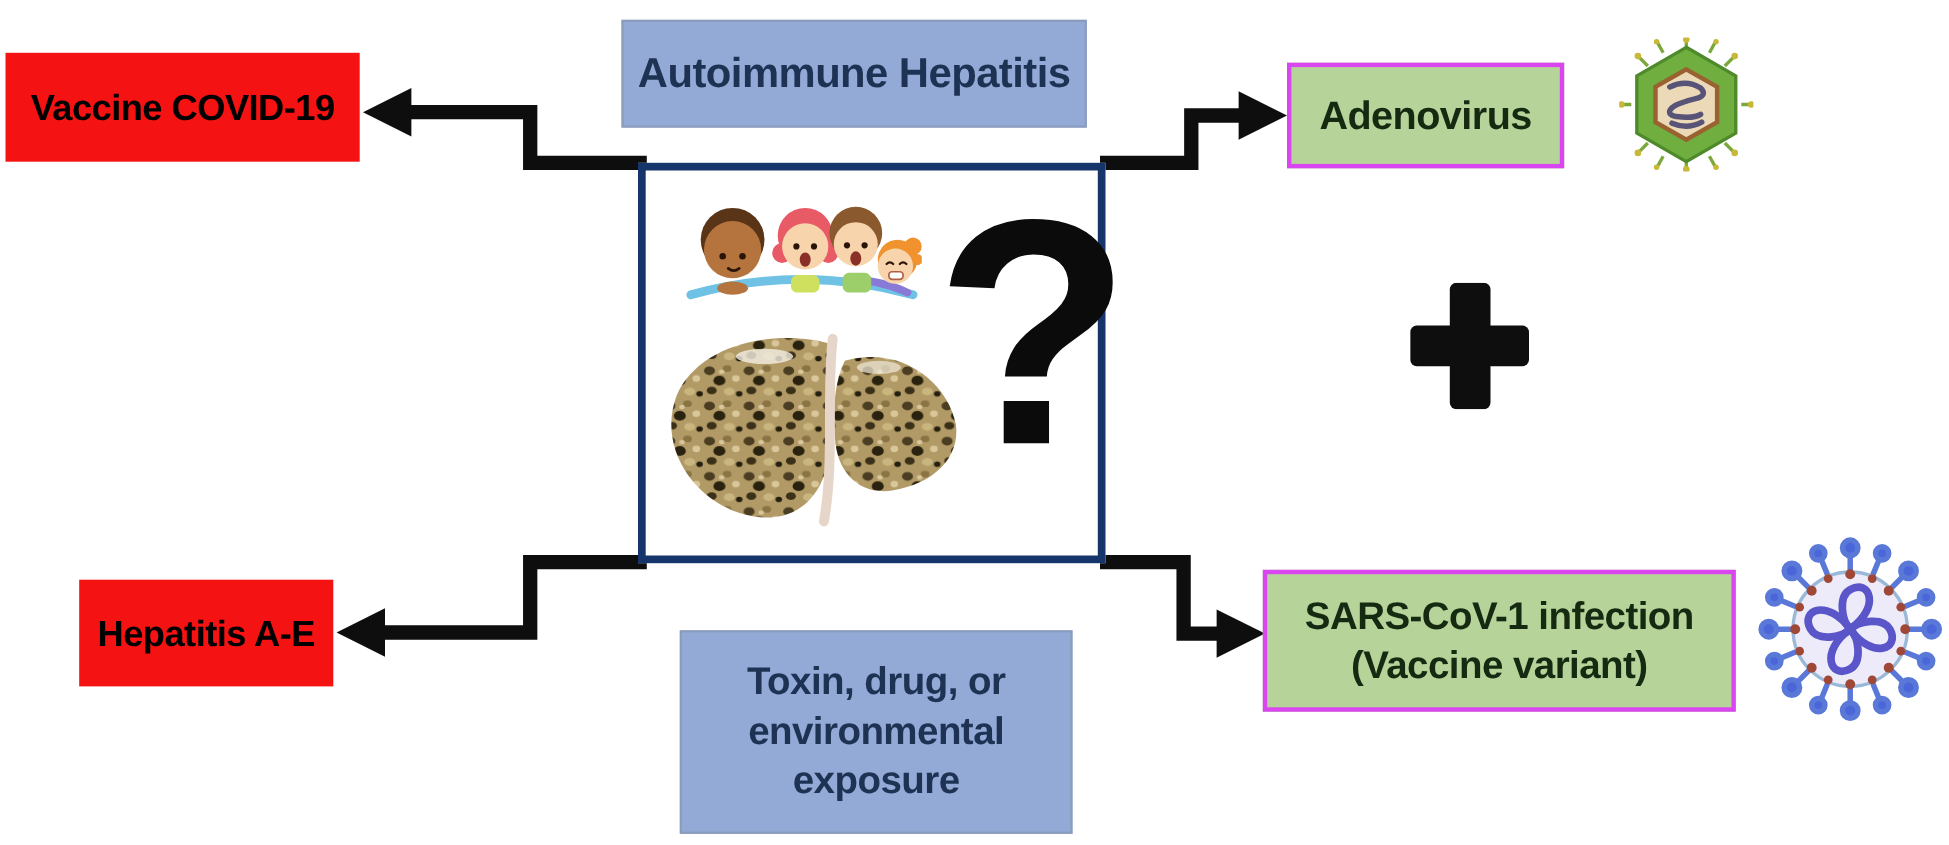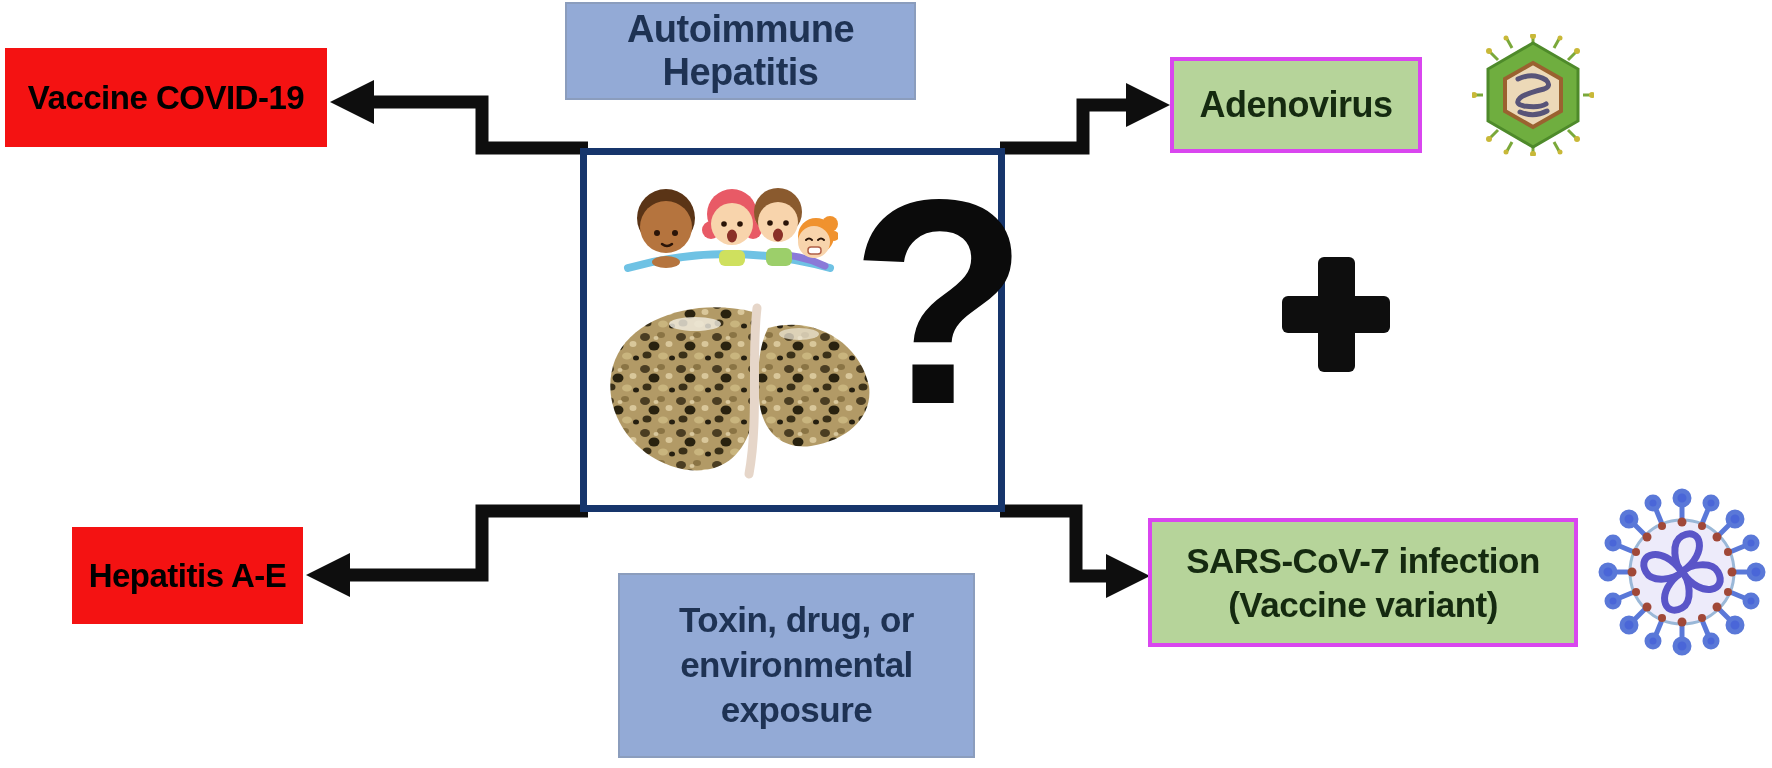--- a/index.html
+++ b/index.html
@@ -7,21 +7,21 @@
     position:relative;width:1772px;height:768px;background:#ffffff;overflow:hidden;
     font-family:"Liberation Sans",sans-serif;
   }
   .box{position:absolute;display:flex;align-items:center;justify-content:center;
        text-align:center;box-sizing:border-box;letter-spacing:-0.5px;}
   .red-box{background:#f41212;color:#000000;font-weight:700;}
   .blue-box{background:#93aad6;border:2px solid #8b9dbd;color:#1e3253;font-weight:700;}
   .green-box{background:#b6d49a;border:4px solid #d946ef;color:#152a10;font-weight:700;}
 
   #vaccine-box{left:5px;top:48px;width:322px;height:99px;font-size:33px;}
-  #autoimmune-box{left:565px;top:2px;width:351px;height:98px;font-size:38px;}
+  #autoimmune-box{left:565px;top:18px;width:423px;height:98px;font-size:38px;}
   #adenovirus-box{left:1170px;top:57px;width:252px;height:96px;font-size:36px;}
   #hepatitis-box{left:72px;top:527px;width:231px;height:97px;font-size:33px;}
   #toxin-box{left:618px;top:573px;width:357px;height:185px;font-size:35px;line-height:1.28;}
   #sars-box{left:1148px;top:518px;width:430px;height:129px;font-size:35px;line-height:1.25;}
 
   #central-box{
     position:absolute;left:580px;top:148px;width:425px;height:364px;
     border:7px solid #16356b;box-sizing:border-box;background:#ffffff;
   }
   #question-mark{
@@ -79,21 +79,21 @@
       <span>exposure</span>
     </span>
   </div>
 
   <div id="hepatitis-box" class="box red-box">
     <span>Hepatitis A-E</span>
   </div>
 
   <div id="sars-box" class="box green-box">
     <span>
-      <span>SARS-CoV-7 infection</span><br>
+      <span>SARS-CoV-1 infection</span><br>
       <span>(Vaccine variant)</span>
     </span>
   </div>
 
   <div id="central-box"></div>
 
   <svg class="abs" style="left:620px;top:178px;" width="218" height="98" viewBox="0 0 218 98">
 
     <path d="M 8 90 Q 108 62 210 90" fill="none" stroke="#6fc2e4" stroke-width="8" stroke-linecap="round"></path>
     <path d="M 150 76 Q 180 76 205 88" fill="none" stroke="#8a7ad8" stroke-width="7" stroke-linecap="round"></path>

